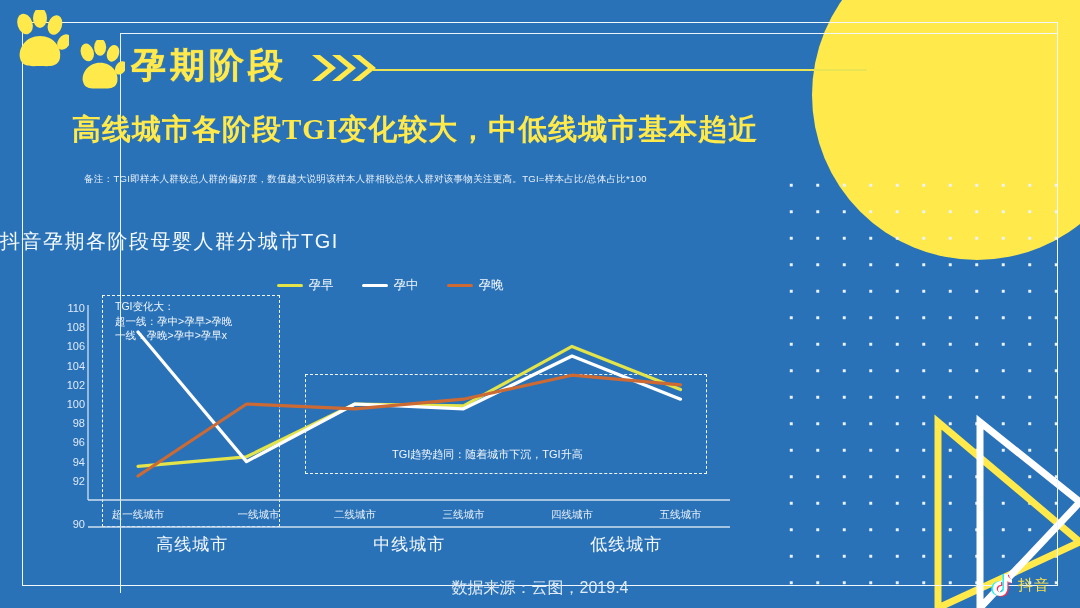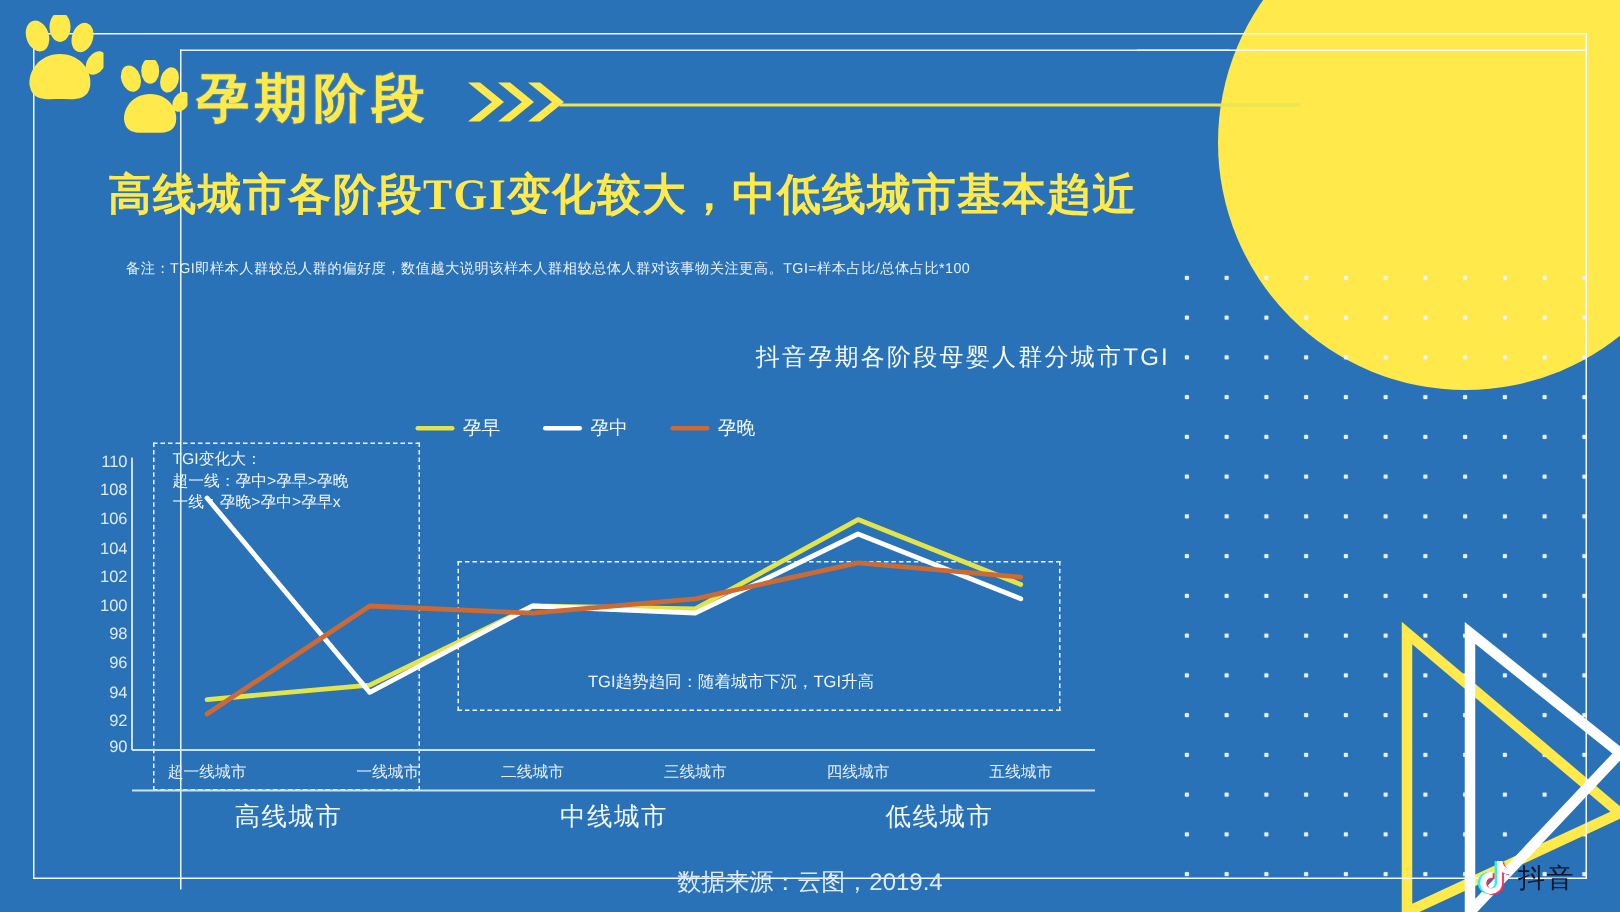--- a/index.html
+++ b/index.html
@@ -58,22 +58,22 @@
     font-size:29px;font-weight:bold;color:#ffe94b;letter-spacing:1px;
     white-space:nowrap;
   }
   .note{
     position:absolute;left:84px;top:173px;z-index:9;
     font-size:9.5px;color:#e8f1fa;letter-spacing:.3px;white-space:nowrap;
   }
 
   
   .chart-title{
-    position:absolute;left:0;top:228px;width:780px;text-align:right;z-index:9;
-    font-size:16px;color:#f4f9fd;letter-spacing:1.5px;
+    position:absolute;left:0;top:228px;width:780px;text-align:left;z-index:9;
+    font-size:20px;color:#f4f9fd;letter-spacing:1.5px;
   }
   .legend{
     position:absolute;left:0;top:277px;width:780px;z-index:9;
     display:flex;justify-content:center;gap:28px;align-items:center;
   }
   .legend-item{display:flex;align-items:center;gap:6px;}
   .legend-swatch{display:block;width:26px;height:3px;border-radius:2px;}
   .legend-label{font-size:12.5px;color:#f1f7fc;}
 
   .chart-area{position:absolute;left:0;top:0;width:1080px;height:608px;z-index:7;}
@@ -104,21 +104,21 @@
   .dashbox{position:absolute;z-index:6;border:1.3px dashed #f0f6fc;}
 
   .footer-src{
     position:absolute;left:0;top:578px;width:1080px;text-align:center;
     font-size:16px;color:#dfeaf6;z-index:9;
   }
   .logo{
     position:absolute;right:30px;top:573px;z-index:10;
     display:flex;align-items:center;gap:6px;
   }
-  .logo-text{font-size:18px;color:#0f172a;letter-spacing:1px;}
+  .logo-text{font-size:15px;color:#fde047;letter-spacing:1px;}
 </style>
 </head>
 <body>
 
 <div class="yellow-circle"></div>
 <div class="dot-grid"></div>
 
 <svg class="tri" style="left:840px;top:392px;width:240px;height:216px;" viewBox="0 0 240 216">
   <path d="M98 30 L98 216 L240 150 Z" fill="none" stroke="#ffe94b" stroke-width="7"></path>
   <path d="M140 30 L140 216 L240 110 Z" fill="none" stroke="#ffffff" stroke-width="7"></path>
@@ -189,21 +189,21 @@
     <div class="ytick" style="top: 308px;">110</div>
     <div class="ytick" style="top: 327.2px;">108</div>
     <div class="ytick" style="top: 346.4px;">106</div>
     <div class="ytick" style="top: 365.6px;">104</div>
     <div class="ytick" style="top: 384.8px;">102</div>
     <div class="ytick" style="top: 404px;">100</div>
     <div class="ytick" style="top: 423.2px;">98</div>
     <div class="ytick" style="top: 442.4px;">96</div>
     <div class="ytick" style="top: 461.6px;">94</div>
     <div class="ytick" style="top: 480.8px;">92</div>
-    <div class="ytick" style="top: 498px;">90</div>
+    <div class="ytick" style="top: 524px;">90</div>
   </div>
 
 <svg class="chart-area" viewBox="0 0 1080 608" id="plot">
   <line x1="88" y1="305" x2="88" y2="500" stroke="#cfe0ef" stroke-width="1.3"></line>
   <line x1="88" y1="500" x2="730" y2="500" stroke="#cfe0ef" stroke-width="1.3"></line>
   <line x1="88" y1="527" x2="730" y2="527" stroke="#cfe0ef" stroke-width="1.3"></line>
   <g id="series-paths">
       <polyline points="138,466.4 246.5,456.8 355,404 463.5,405.92 572,346.4 680.5,389.6" fill="none" stroke="#e3e34a" stroke-width="3.2" stroke-linejoin="round" stroke-linecap="round"></polyline>
       <polyline points="138,332 246.5,461.6 355,404 463.5,408.8 572,356 680.5,399.2" fill="none" stroke="#ffffff" stroke-width="3.2" stroke-linejoin="round" stroke-linecap="round"></polyline>
       <polyline points="138,476 246.5,404 355,408.8 463.5,399.2 572,375.2 680.5,384.8" fill="none" stroke="#cd6a34" stroke-width="3.2" stroke-linejoin="round" stroke-linecap="round"></polyline>

